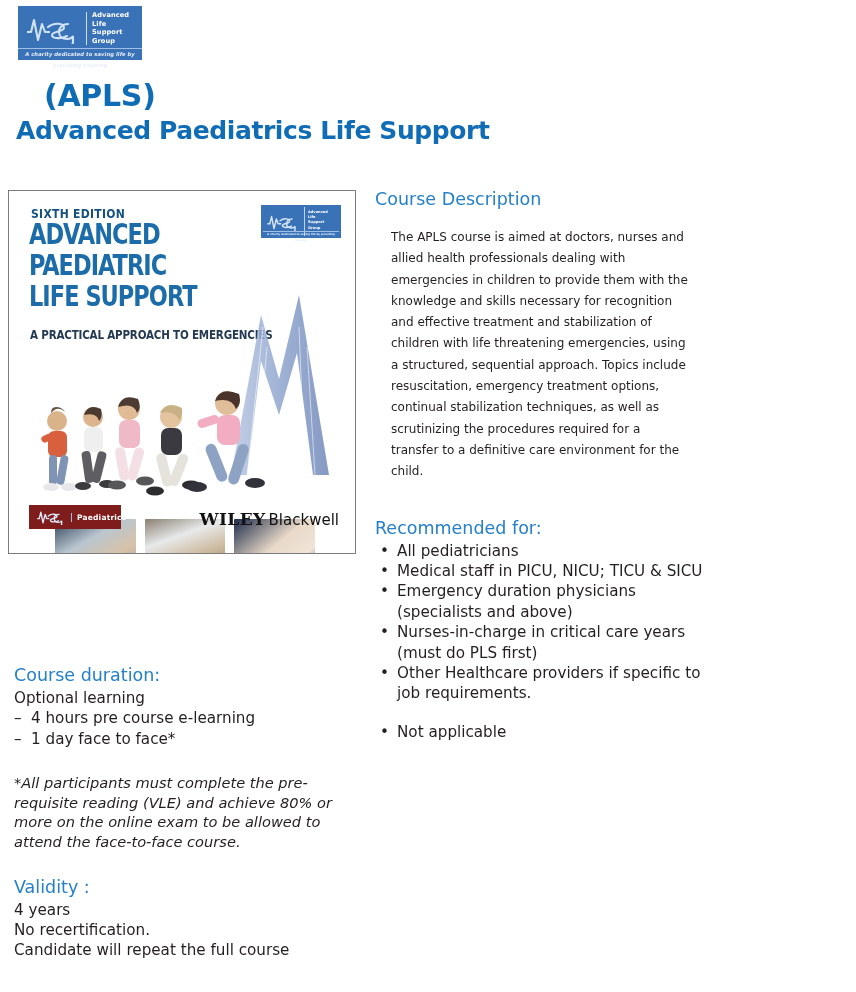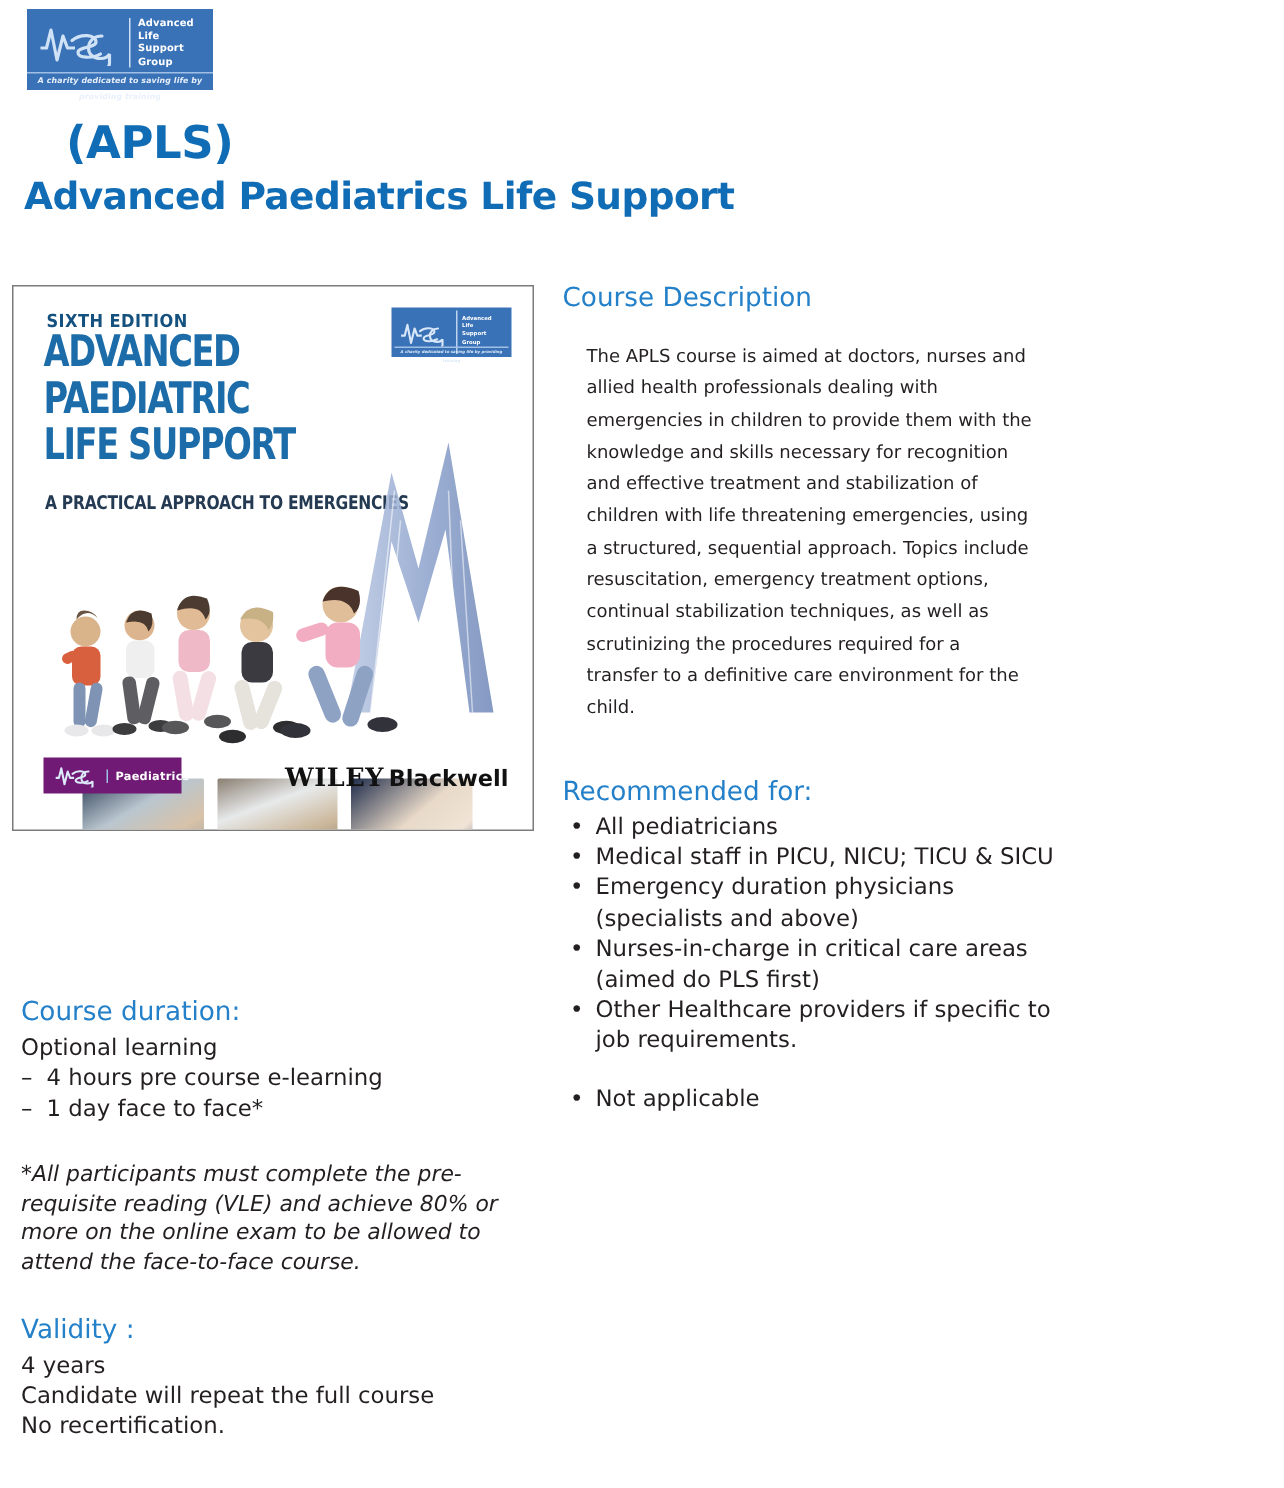--- a/index.html
+++ b/index.html
@@ -188,21 +188,21 @@
   .bc-photo { flex: 1; border-radius: 1px; }
   .bc-photo.p1 { background: linear-gradient(150deg,#2b3c55 0%, #b9c6cf 35%, #d8c2a8 62%, #7c8ea0 100%); }
   .bc-photo.p2 { background: linear-gradient(160deg,#8a7f72 0%, #e7e9ea 30%, #cbb79a 58%, #6a6257 100%); }
   .bc-photo.p3 { background: linear-gradient(140deg,#1d2b4a 0%, #e8d9c8 45%, #f0e4d6 70%, #223055 100%); }
   .bc-badge {
     position: absolute;
     left: 20px;
     bottom: 24px;
     width: 92px;
     height: 24px;
-    background: #701a75;
+    background: #7f1d1d;
     display: flex;
     align-items: center;
     box-sizing: border-box;
     padding: 0 4px;
   }
   .bc-badge-mark { width: 40px; display:flex; align-items:center; justify-content:center; }
   .bc-badge-text {
     color: #ffffff;
     font-size: 7.5px;
     font-weight: bold;
@@ -217,21 +217,21 @@
     bottom: 24px;
     font-family: "DejaVu Serif", "Liberation Serif", serif;
     font-size: 17px;
     color: #111111;
     white-space: nowrap;
   }
   .bc-publisher .wiley { font-weight: bold; letter-spacing: 0.4px; }
   .bc-publisher .blackwell {
     font-family: "DejaVu Sans", "Liberation Sans", sans-serif;
     font-size: 15px;
-    font-weight: bold;
+    font-weight: normal;
     margin-left: 3px;
   }
 
   
   .col-left {
     position: absolute;
     left: 14px;
     top: 664px;
     width: 340px;
   }
@@ -460,22 +460,22 @@
   </div>
 
   <div class="gap-24"></div>
 
   <p class="note-italic">*All participants must complete the pre-requisite reading (VLE) and achieve 80% or more on the online exam to be allowed to attend the face-to-face course.</p>
 
   <div class="gap-24"></div>
 
   <div class="heading">Validity :</div>
   <div class="body-line">4 years</div>
+  <div class="body-line">No recertification.</div>
   <div class="body-line">Candidate will repeat the full course</div>
-  <div class="body-line">No recertification.</div>
 </div>
 
 <div class="col-right">
 
   <div class="heading">Course Description</div>
   <p class="para">The APLS course is aimed at doctors, nurses and allied health professionals dealing with emergencies in children to provide them with the knowledge and skills necessary for recognition and effective treatment and stabilization of children with life threatening emergencies, using a structured, sequential approach. Topics include resuscitation, emergency treatment options, continual stabilization techniques, as well as scrutinizing the procedures required for a transfer to a definitive care environment for the child.</p>
 
   <div class="gap-18"></div>
 
   <div class="heading">Recommended for:</div>
@@ -487,21 +487,21 @@
     <li>
       <span class="bul">•</span>
       <span class="txt">Medical staff in PICU, NICU; TICU &amp; SICU</span>
     </li>
     <li>
       <span class="bul">•</span>
       <span class="txt">Emergency duration physicians (specialists and above)</span>
     </li>
     <li>
       <span class="bul">•</span>
-      <span class="txt">Nurses-in-charge in critical care areas (aimed do PLS first)</span>
+      <span class="txt">Nurses-in-charge in critical care years (must do PLS first)</span>
     </li>
     <li>
       <span class="bul">•</span>
       <span class="txt">Other Healthcare providers if specific to job requirements.</span>
     </li>
   </ul>
 
   <div class="gap-18"></div>
 
   <ul class="bullets">

